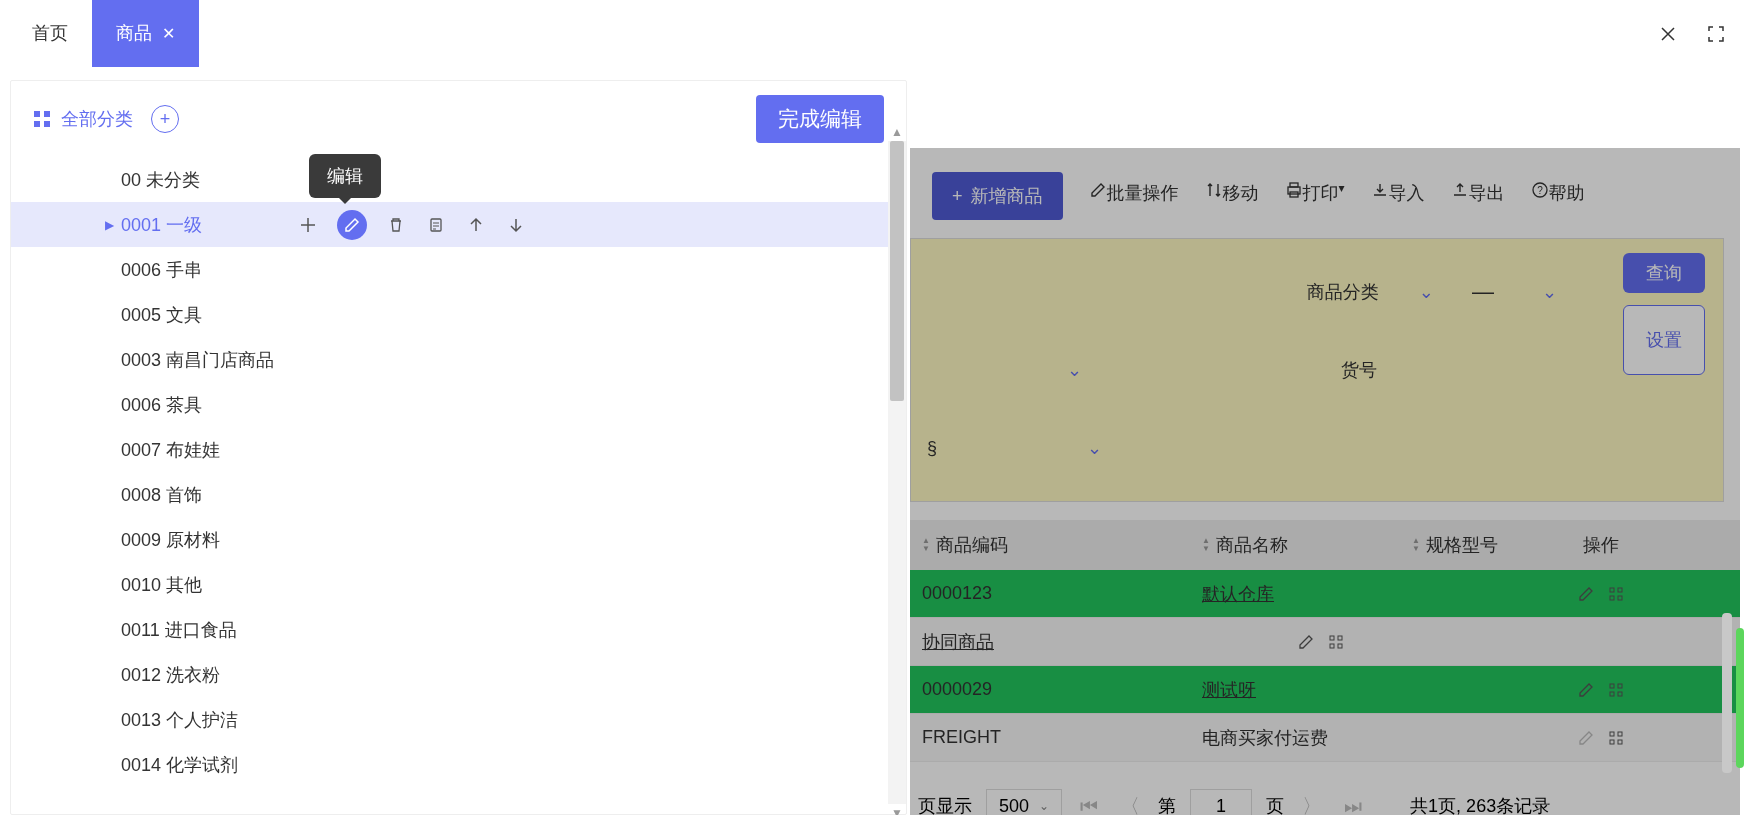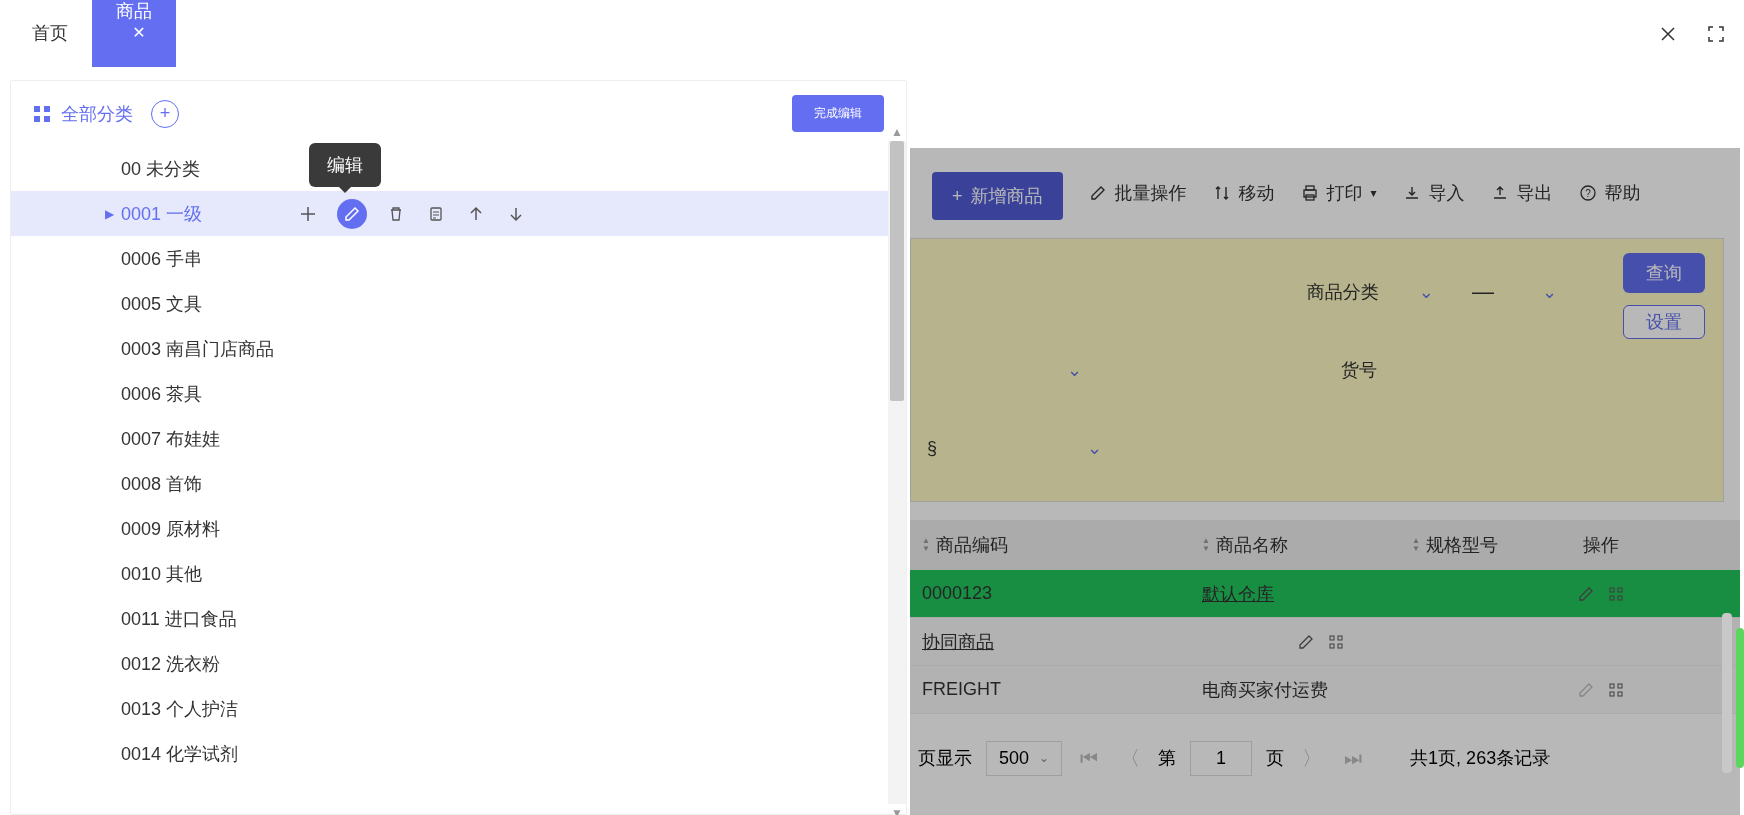--- a/index.html
+++ b/index.html
@@ -1,35 +1,35 @@
 <!DOCTYPE html>
 <html><head>
 <meta charset="utf-8">
 <style>
 * { margin: 0; padding: 0; box-sizing: border-box; font-family: -apple-system, BlinkMacSystemFont, "Segoe UI", "PingFang SC", "Microsoft YaHei", sans-serif; }
 body { width: 1744px; height: 815px; background: #fff; overflow: hidden; position: relative; }
 
 
 .tabs-bar { height: 68px; display: flex; align-items: flex-end; padding-left: 8px; border-bottom: 1px solid transparent; }
 .tab { padding: 0 24px; height: 68px; display: flex; align-items: center; font-size: 18px; color: #333; cursor: pointer; }
-.tab.active { background: #636ef0; color: #fff; flex-direction: column; }
+.tab.active { background: #636ef0; color: #fff; }
 .tab-close { margin-left: 10px; font-size: 16px; }
 .tabs-right { position: absolute; right: 8px; top: 14px; display: flex; gap: 8px; }
 .icon-btn { width: 40px; height: 40px; display: flex; align-items: center; justify-content: center; cursor: pointer; border-radius: 4px; }
 
 
 .main-area { display: flex; height: 747px; position: relative; }
 
 
 .left-panel { width: 897px; background: #fff; border: 1px solid #eee; margin: 12px 0 0 10px; position: relative; border-radius: 2px; }
 .panel-header { display: flex; align-items: center; padding: 14px 22px; }
 .all-cat { color: #636ef0; font-size: 18px; display: flex; align-items: center; gap: 10px; }
 .grid-icon { display: inline-flex; }
 .add-cat-btn { margin-left: 18px; width: 28px; height: 28px; border: 1px solid #636ef0; border-radius: 50%; color: #636ef0; display: flex; align-items: center; justify-content: center; font-size: 18px; cursor: pointer; }
-.finish-btn { margin-left: auto; background: #636ef0; color: #fff; padding: 10px 22px; border: none; border-radius: 4px; font-size: 12px; cursor: pointer; }
+.finish-btn { margin-left: auto; background: #636ef0; color: #fff; padding: 10px 22px; border: none; border-radius: 4px; font-size: 21px; cursor: pointer; }
 
 .tree { padding: 0 0 10px 0; position: relative; }
 .tree-item { height: 45px; display: flex; align-items: center; padding-left: 110px; font-size: 18px; color: #333; cursor: pointer; position: relative; }
 .tree-item.selected { background: #e6e8fc; color: #636ef0; }
 .tree-item.selected .caret { color: #636ef0; }
 .caret { position: absolute; left: 94px; font-size: 12px; color: #555; }
 .item-actions { position: absolute; left: 286px; display: flex; gap: 18px; align-items: center; }
 .action-ico { width: 22px; height: 22px; display: flex; align-items: center; justify-content: center; color: #555; cursor: pointer; }
 .action-ico.highlight { background: #636ef0; color: #fff; border-radius: 50%; padding: 4px; width: 30px; height: 30px; }
 
@@ -42,29 +42,29 @@
 .scroll-arrow.up { top: -18px; }
 .scroll-arrow.down { bottom: -18px; }
 
 
 .right-panel { position: absolute; left: 910px; top: 80px; width: 830px; height: 735px; background: #fff; }
 .overlay { position: absolute; inset: 0; background: rgba(0,0,0,.28); z-index: 5; }
 .right-inner { position: relative; z-index: 1; padding: 0; }
 
 .toolbar { height: 72px; display: flex; padding: 18px 18px 0 18px; gap: 26px; align-items: center; font-size: 18px; color: #333; background: #fff; }
 .new-btn { background: #4f5bd5; color: #fff; border: none; padding: 12px 20px; border-radius: 4px; font-size: 18px; display: flex; align-items: center; gap: 8px; margin-top: 6px; margin-left: 4px; }
-.tool-item { display: flex; align-items: center; gap: 8px; color: #333; }
+.tool-item { display: flex; align-items: flex-start; gap: 0; color: #333; }
 
 
 .filter-box { margin: 18px 16px 0 0; border: 1px solid #ddd; padding: 14px 16px; background: #fef9c3; min-height: 260px; position: relative; }
 .filter-row { display: flex; align-items: center; gap: 20px; height: 78px; }
 .filter-label { font-size: 18px; color: #333; margin-right: 10px; }
 .chev-down { color: #636ef0; font-size: 18px; margin-left: 10px; }
 .btn-primary { background: #636ef0; color: #fff; border: none; border-radius: 6px; padding: 8px 22px; font-size: 18px; }
-.btn-secondary { background: #fff; color: #636ef0; border: 1px solid #636ef0; border-radius: 6px; padding: 4px 22px; font-size: 18px; }
+.btn-secondary { background: #fff; color: #636ef0; border: 1px solid #636ef0; border-radius: 6px; padding: 22px 22px; font-size: 18px; }
 .right-btns { position: absolute; right: 18px; top: 14px; display: flex; flex-direction: column; gap: 12px; }
 .dash { margin: 0 18px; color: #333; font-size: 22px; }
 
 
 .table-wrap { margin-top: 18px; }
 .table-head { display: flex; background: #ededed; height: 50px; align-items: center; font-size: 18px; font-weight: 500; color: #333; }
 .table-head .cell { display: flex; align-items: center; gap: 6px; padding-left: 12px; }
 .sort-arrows { display: inline-flex; flex-direction: column; font-size: 8px; line-height: 8px; color: #999; }
 .table-row { display: flex; height: 48px; align-items: center; font-size: 18px; color: #333; border-bottom: 1px solid #eee; background: #22c55e; }
 .table-row.alt { background: #f7f7f7; }
@@ -357,20 +357,40 @@
             <span class="row-action">
                 <svg width="16" height="16" viewBox="0 0 16 16">
                   <rect x="2" y="2" width="4" height="4" fill="none" stroke="#555"></rect>
                   <rect x="10" y="2" width="4" height="4" fill="none" stroke="#555"></rect>
                   <rect x="2" y="10" width="4" height="4" fill="none" stroke="#555"></rect>
                   <rect x="10" y="10" width="4" height="4" fill="none" stroke="#555"></rect>
                 </svg>
               </span>
           </div>
         </div>
+        <div class="table-row">
+          <div class="cell c1">0000029</div>
+          <div class="cell c2 link">测试呀</div>
+          <div class="cell c3"></div>
+          <div class="cell c4">
+            <span class="row-action">
+                <svg width="16" height="16" viewBox="0 0 16 16">
+                  <path d="M2 14L2 11 11 2 14 5 5 14Z" fill="none" stroke="#555" stroke-width="1.3"></path>
+                </svg>
+              </span>
+            <span class="row-action">
+                <svg width="16" height="16" viewBox="0 0 16 16">
+                  <rect x="2" y="2" width="4" height="4" fill="none" stroke="#555"></rect>
+                  <rect x="10" y="2" width="4" height="4" fill="none" stroke="#555"></rect>
+                  <rect x="2" y="10" width="4" height="4" fill="none" stroke="#555"></rect>
+                  <rect x="10" y="10" width="4" height="4" fill="none" stroke="#555"></rect>
+                </svg>
+              </span>
+          </div>
+        </div>
         <div class="table-row alt">
           <div class="cell c1">FREIGHT</div>
           <div class="cell c2">电商买家付运费</div>
           <div class="cell c3"></div>
           <div class="cell c4">
             <span class="row-action" style="color:#bbb">
                 <svg width="16" height="16" viewBox="0 0 16 16">
                   <path d="M2 14L2 11 11 2 14 5 5 14Z" fill="none" stroke="#bbb" stroke-width="1.3"></path>
                 </svg>
               </span>

